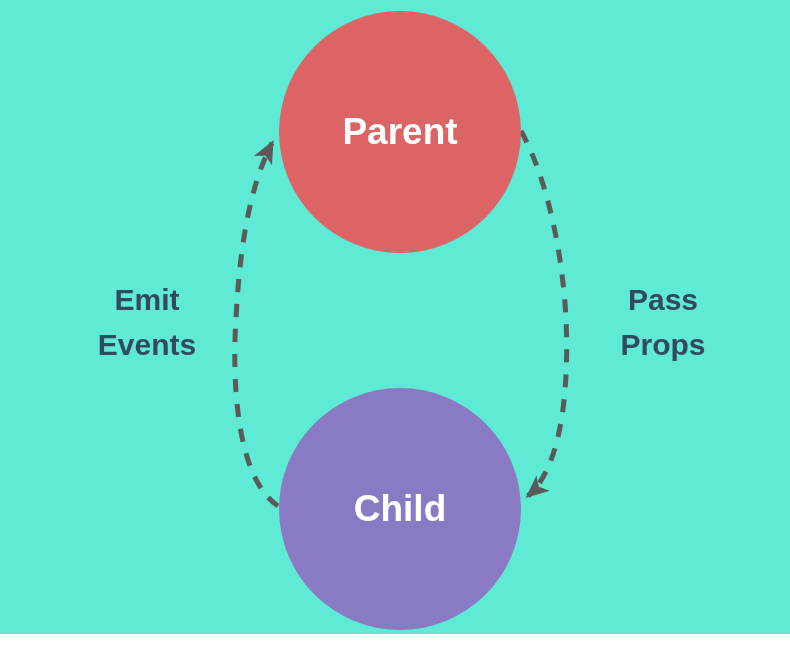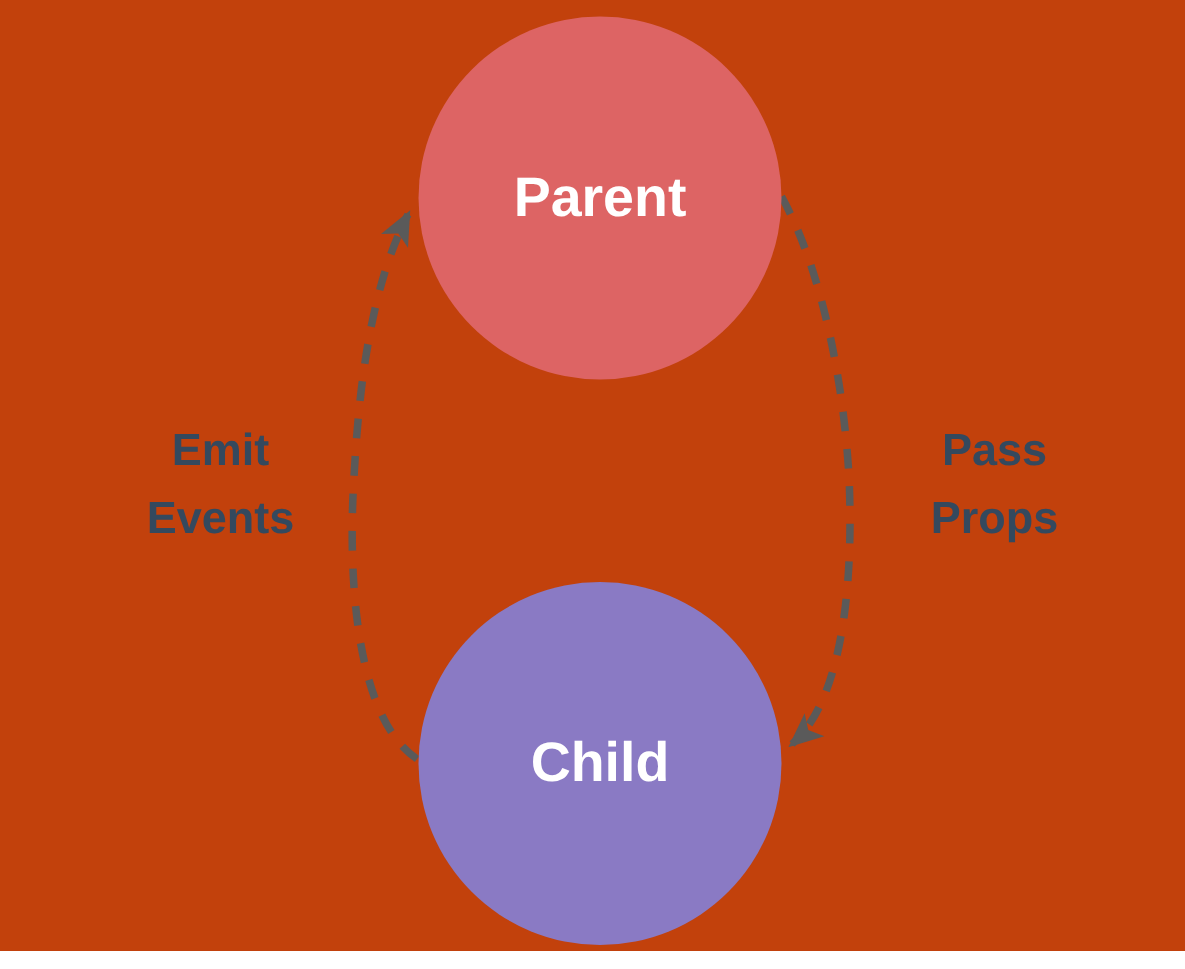--- a/index.html
+++ b/index.html
@@ -10,21 +10,21 @@
   body {
     width: 790px;
     height: 646px;
     font-family: "Liberation Sans", sans-serif;
     overflow: hidden;
   }
   #diagram-root {
     position: relative;
     width: 790px;
     height: 634px;
-    background: #c2410c;
+    background: #5eead4;
   }
   svg.canvas {
     display: block;
     width: 790px;
     height: 646px;
   }
   .node-label {
     font-family: "Liberation Sans", sans-serif;
     font-weight: bold;
     font-size: 37px;

